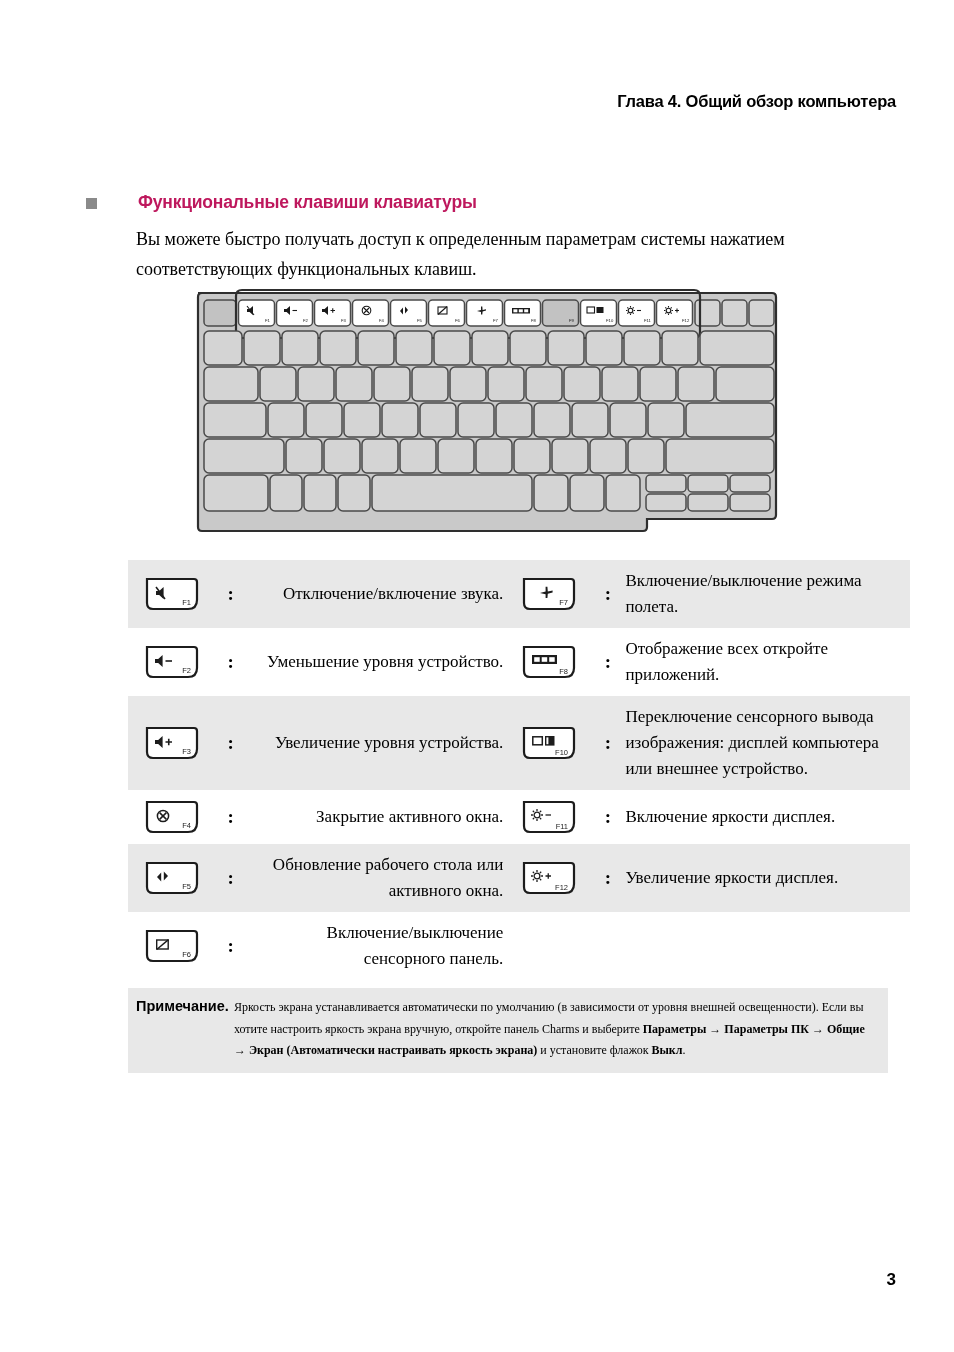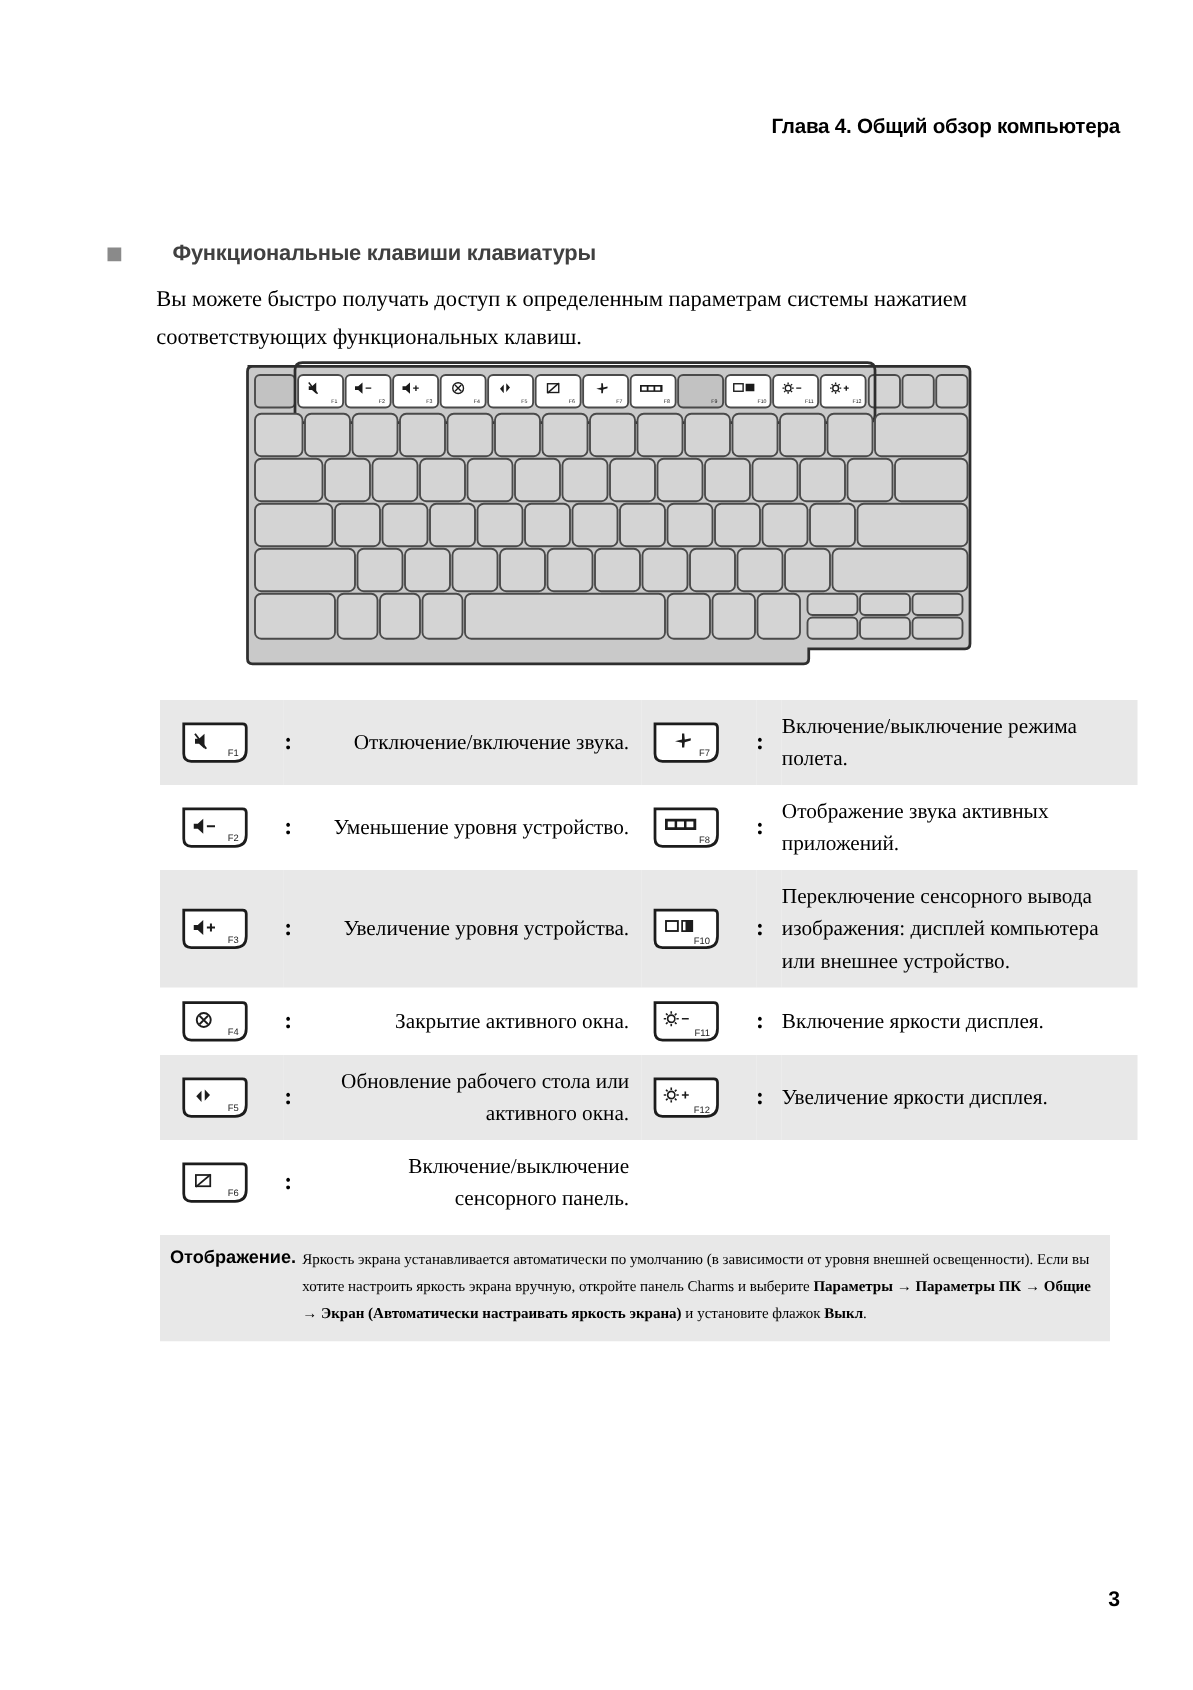--- a/index.html
+++ b/index.html
@@ -40,30 +40,30 @@
     width: 11px;
     height: 11px;
     background: #8a8a8a;
     margin-top: 6px;
     flex: 0 0 auto;
   }
   .section-title {
     font-family: "Liberation Sans", sans-serif;
     font-weight: bold;
     font-size: 17.5px;
-    color: #404040;
+    color: #be185d;
     margin-left: 41px;
     letter-spacing: -0.2px;
     white-space: nowrap;
   }
 
   .intro-para {
     position: absolute;
     top: 224px;
-    left: 125px;
+    left: 136px;
     width: 730px;
     font-size: 18px;
     line-height: 30px;
   }
 
   
   .kbd-wrap {
     position: absolute;
     left: 192px;
     top: 284px;
@@ -411,21 +411,21 @@
           <g transform="translate(11,11)">
             <rect fill="#1c1c1c" x="0" y="0" width="25" height="9"></rect>
             <rect fill="#ffffff" x="2.2" y="2.2" width="5.5" height="4.6"></rect>
             <rect fill="#ffffff" x="9.7" y="2.2" width="5.5" height="4.6"></rect>
             <rect fill="#ffffff" x="17.2" y="2.2" width="5.5" height="4.6"></rect>
           </g>
           <text x="47" y="30" text-anchor="end" font-family="Liberation Sans, sans-serif" font-size="7.5" fill="#1c1c1c">F8</text>
         </svg>
       </td>
       <td class="cell-colon">:</td>
-      <td class="cell-desc right-col">Отображение звука активных приложений.</td>
+      <td class="cell-desc right-col">Отображение всех откройте приложений.</td>
     </tr>
 
     <tr class="fn-row shaded">
       <td class="cell-key">
         <svg class="keycap" width="56" height="36" viewBox="0 0 56 36">
           <path fill="#ffffff" stroke="#1c1c1c" stroke-width="2.2" d="M3,3 L50,3 Q53,3 53,6 L53,24 Q53,33 44,33 L9,33 Q3,33 3,27 Z"></path>
           <g transform="translate(11,11)">
             <path fill="#1c1c1c" d="M0,4 L3.2,4 L7.6,0 L7.6,12 L3.2,8 L0,8 Z"></path>
             <path fill="none" stroke="#1c1c1c" stroke-width="1.6" d="M10.5,6 L17,6 M13.75,2.75 L13.75,9.25"></path>
           </g>
@@ -523,18 +523,18 @@
       <td class="cell-key right-col"></td>
       <td class="cell-colon"></td>
       <td class="cell-desc right-col"></td>
     </tr>
 
   </tbody>
 </table>
 
 <div class="note-box">
   <div class="note-inner">
-    <span class="note-label">Отображение.</span>
+    <span class="note-label">Примечание.</span>
     <span class="note-text" id="note-text"><span>Яркость экрана устанавливается автоматически по умолчанию (в зависимости от уровня внешней освещенности). Если вы хотите настроить яркость экрана вручную, откройте панель Charms и выберите </span><b>Параметры → Параметры ПК → Общие → Экран (Автоматически настраивать яркость экрана)</b><span> и установите флажок </span><b>Выкл</b><span>.</span></span>
   </div>
 </div>
 
 <div class="page-number">3</div>
 
 </body></html>

